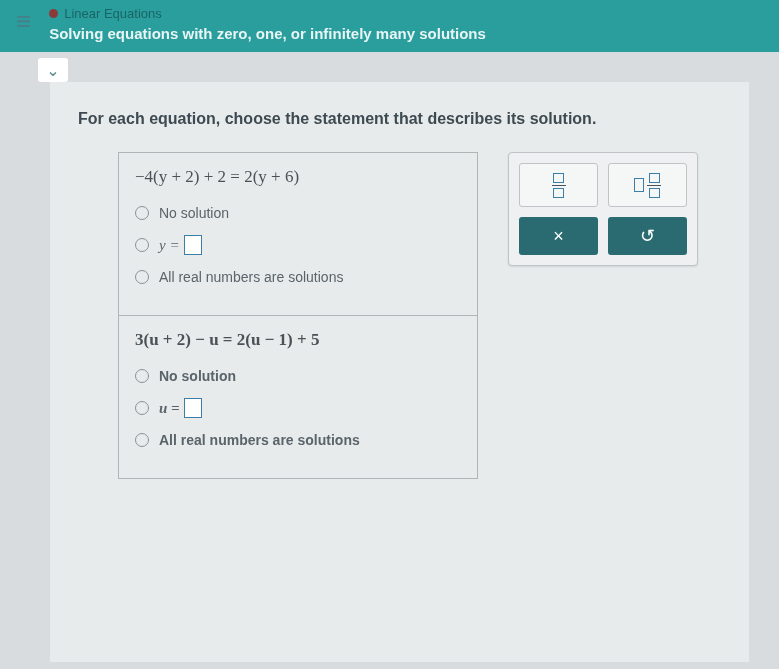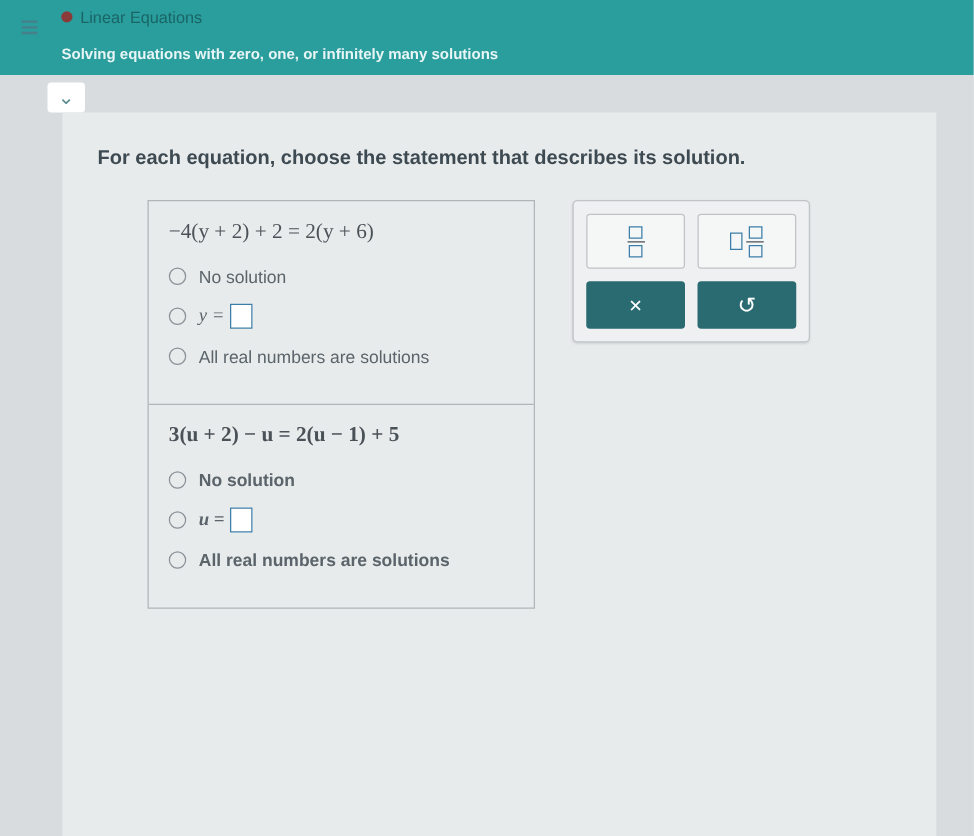--- a/index.html
+++ b/index.html
@@ -23,32 +23,32 @@
       margin-right: 18px;
       margin-top: 2px;
       line-height: 1;
     }
     .header-text { flex: 1; }
     .topic {
       color: #1a6565;
       font-size: 13px;
       display: flex;
       align-items: center;
-      margin-bottom: 15px;
+      margin-bottom: 4px;
     }
     .dot {
       width: 9px; height: 9px;
       border-radius: 50%;
       background: #8b3a3a;
       margin-right: 6px;
       display: inline-block;
     }
     .subtitle {
       color: #e8f5f5;
-      font-size: 12px;
+      font-size: 15px;
       font-weight: bold;
     }
     .collapse-btn {
       width: 30px; height: 24px;
       background: #fff;
       border-radius: 3px;
       margin-left: 38px;
       margin-top: 6px;
       display: flex;
       align-items: center;
@@ -66,21 +66,21 @@
       color: #3e4a52;
       font-size: 16px;
       line-height: 1.4;
       margin-bottom: 22px;
     }
     .prompt .bold { font-weight: bold; }
     .layout { display: flex; gap: 30px; align-items: flex-start; margin-left: 40px; }
     .problems {
       border: 1px solid #b0b5b8;
       background: #e8ebec;
-      width: 310px;
+      width: 360px;
     }
     .problem {
       padding: 14px 16px 16px 16px;
     }
     .problem + .problem { border-top: 1px solid #b0b5b8; font-weight: bold; }
     .equation {
       font-size: 17px;
       color: #4a5258;
       margin-bottom: 18px;
       font-family: 'Times New Roman', serif;

